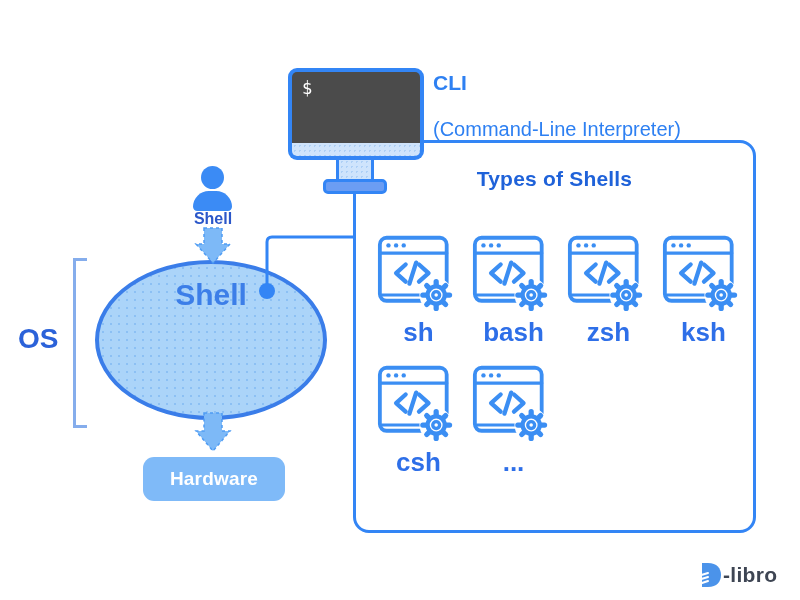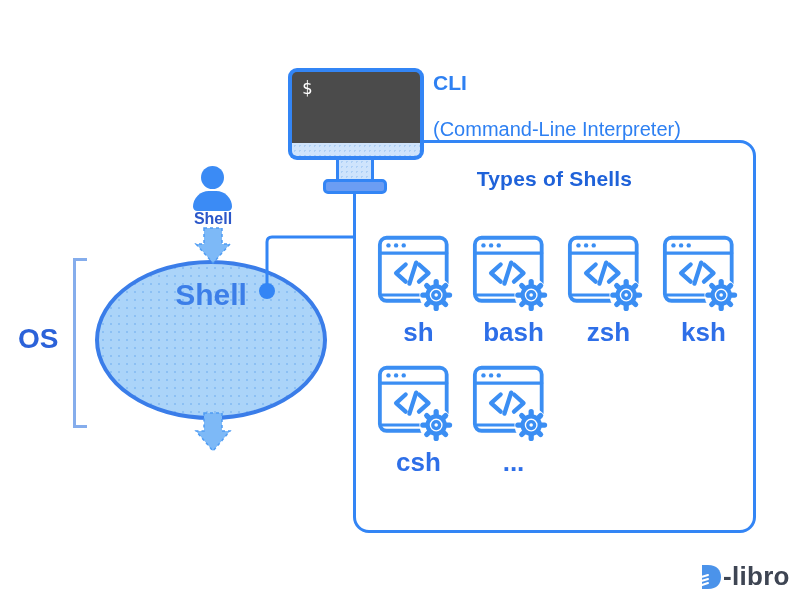--- a/index.html
+++ b/index.html
@@ -84,21 +84,21 @@
   }
   .kernel-word{font-size:27px;font-weight:bold;color:#ffffff;}
   .hardware-box{
     left:143px;top:457px;width:142px;height:44px;z-index:3;
     background:#7fbaf8;border-radius:11px;display:flex;align-items:center;justify-content:center;
   }
   .hardware-word{font-size:19px;font-weight:bold;color:#ffffff;letter-spacing:.2px;}
 
   
   .logo{left:697px;top:561px;display:flex;align-items:center;z-index:3;}
-  .logo-text{font-size:26px;font-weight:bold;color:#3e4553;margin-left:1px;letter-spacing:.3px;}
+  .logo-text{font-size:21px;font-weight:bold;color:#3e4553;margin-left:1px;letter-spacing:.3px;}
 </style>
 </head>
 <body>
 
 <div class="canvas">
 
   <div class="abs types-box"></div>
   <div class="abs types-title">Types of Shells</div>
   <div class="abs shell-grid" id="shell-grid">
   <div class="shell-cell">
@@ -306,20 +306,23 @@
   <div class="abs user-body"></div>
   <div class="abs user-label">Shell</div>
 
   <div class="abs os-label">OS</div>
   <div class="abs bracket-line"></div>
   <div class="abs bracket-tick-top"></div>
   <div class="abs bracket-tick-bottom"></div>
 
   <div class="abs shell-ellipse"></div>
   <div class="abs shell-word">Shell</div>
+  <div class="abs hardware-box">
+    <span class="hardware-word">Hardware</span>
+  </div>
 
   <div class="abs logo">
     <svg width="25" height="28" viewBox="0 0 25 28">
       <path d="M5 2 h6 c9 0 13 5.5 13 12 c0 6.5 -4 12 -13 12 h-6 z" fill="#4b93ea"></path>
       <path d="M1 15 L11 12" stroke="#ffffff" stroke-width="2" stroke-linecap="round"></path>
       <path d="M1 19 L11 16" stroke="#ffffff" stroke-width="2" stroke-linecap="round"></path>
       <path d="M2 23 L11 20" stroke="#ffffff" stroke-width="2" stroke-linecap="round"></path>
     </svg>
     <span class="logo-text">-libro</span>
   </div>

